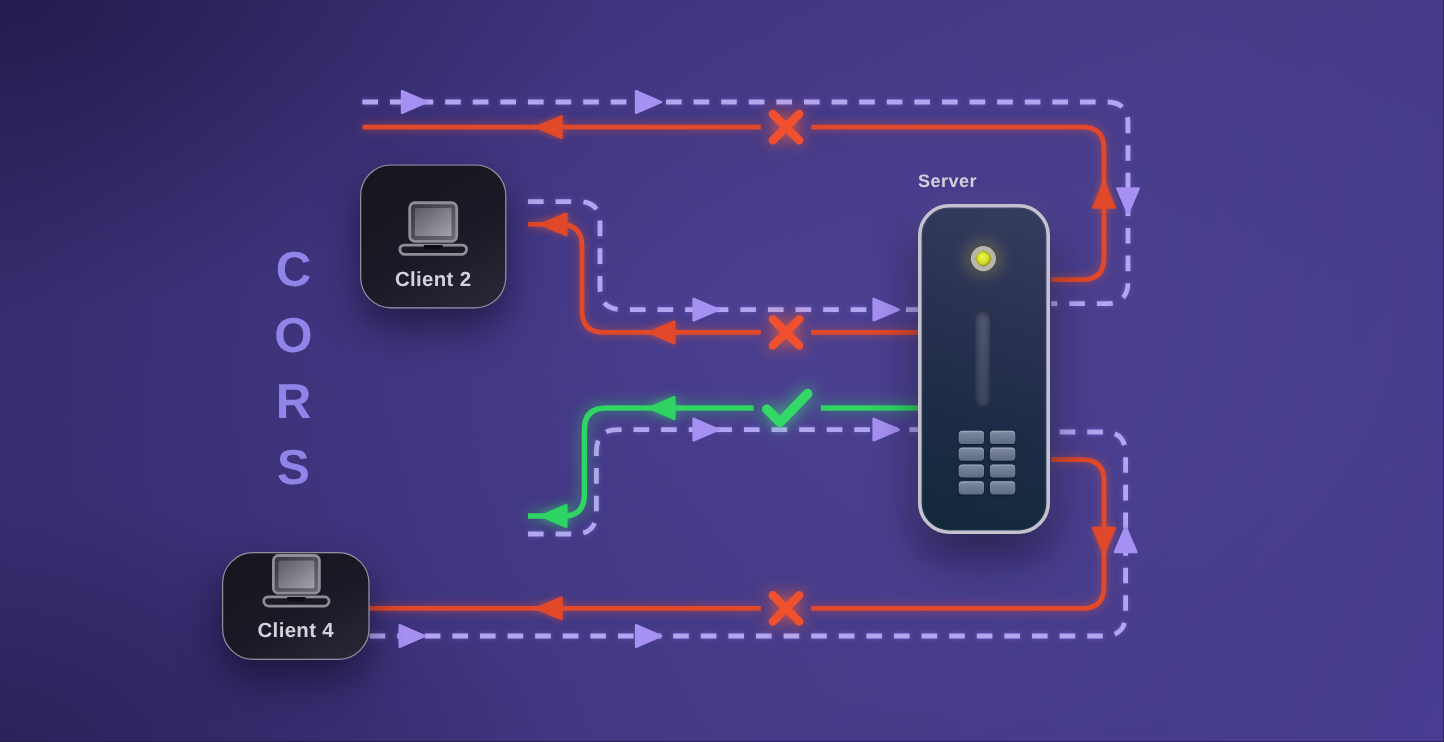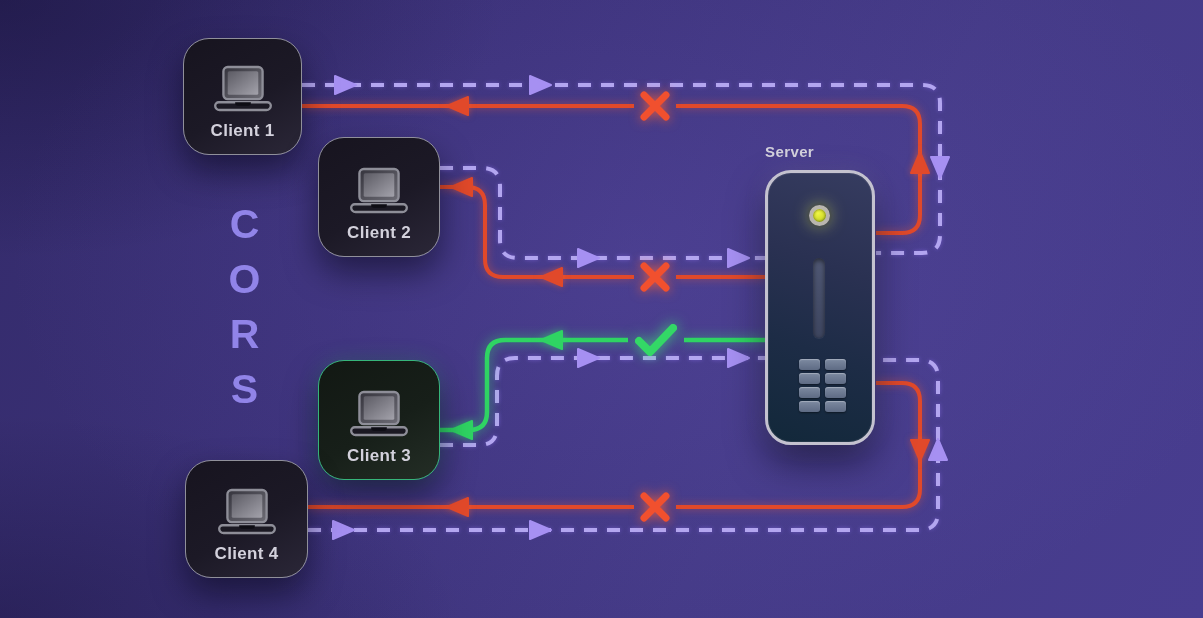--- a/index.html
+++ b/index.html
@@ -131,51 +131,33 @@
     <path class="check" d="M639 341 L650 352 L673 328"></path>
   </svg>
 
   <div class="cors-word">
     <div class="cors-letter">C</div>
     <div class="cors-letter">O</div>
     <div class="cors-letter">R</div>
     <div class="cors-letter">S</div>
   </div>
 
-  <div class="client-card" style="left:183px;top:38px;width:119px;height:117px;">
-    <svg class="laptop" viewBox="0 0 76 60" width="60" height="47">
-      <rect x="13" y="2.5" width="50" height="41" rx="5.5" fill="url(#gLid)" stroke="#8e8e98" stroke-width="3"></rect>
-      <rect x="18.5" y="8" width="39" height="30" rx="2" fill="url(#gScr)"></rect>
-      <path d="M7 47.5 H69 A4.5 4.5 0 0 1 73.5 52 A5.5 5.5 0 0 1 68 57.5 H8 A5.5 5.5 0 0 1 2.5 52 A4.5 4.5 0 0 1 7 47.5 Z" fill="#1b1923" stroke="#8e8e98" stroke-width="3"></path>
-      <path d="M28 47.5 h20 v1 a3.5 3.5 0 0 1 -3.5 3.5 h-13 a3.5 3.5 0 0 1 -3.5 -3.5 z" fill="#0e0d14"></path>
-    </svg>
-    <div class="client-label">Client 1</div>
-  </div>
 
-  <div class="client-card" style="left:318px;top:137px;width:122px;height:120px;align-items:center;">
+  <div class="client-card" style="left:300px;top:137px;width:122px;height:120px;align-items:center;">
     <svg class="laptop" viewBox="0 0 76 60" width="60" height="47">
       <rect x="13" y="2.5" width="50" height="41" rx="5.5" fill="url(#gLid)" stroke="#8e8e98" stroke-width="3"></rect>
       <rect x="18.5" y="8" width="39" height="30" rx="2" fill="url(#gScr)"></rect>
       <path d="M7 47.5 H69 A4.5 4.5 0 0 1 73.5 52 A5.5 5.5 0 0 1 68 57.5 H8 A5.5 5.5 0 0 1 2.5 52 A4.5 4.5 0 0 1 7 47.5 Z" fill="#1b1923" stroke="#8e8e98" stroke-width="3"></path>
       <path d="M28 47.5 h20 v1 a3.5 3.5 0 0 1 -3.5 3.5 h-13 a3.5 3.5 0 0 1 -3.5 -3.5 z" fill="#0e0d14"></path>
     </svg>
     <div class="client-label">Client 2</div>
   </div>
 
-  <div class="client-card allowed" style="left:318px;top:360px;width:122px;height:120px;">
-    <svg class="laptop" viewBox="0 0 76 60" width="60" height="47">
-      <rect x="13" y="2.5" width="50" height="41" rx="5.5" fill="url(#gLid)" stroke="#8e8e98" stroke-width="3"></rect>
-      <rect x="18.5" y="8" width="39" height="30" rx="2" fill="url(#gScr)"></rect>
-      <path d="M7 47.5 H69 A4.5 4.5 0 0 1 73.5 52 A5.5 5.5 0 0 1 68 57.5 H8 A5.5 5.5 0 0 1 2.5 52 A4.5 4.5 0 0 1 7 47.5 Z" fill="#1b1923" stroke="#8e8e98" stroke-width="3"></path>
-      <path d="M28 47.5 h20 v1 a3.5 3.5 0 0 1 -3.5 3.5 h-13 a3.5 3.5 0 0 1 -3.5 -3.5 z" fill="#0e0d14"></path>
-    </svg>
-    <div class="client-label">Client 3</div>
-  </div>
 
-  <div class="client-card" style="left:185px;top:460px;width:123px;height:118px;">
+  <div class="client-card" style="left:185px;top:460px;width:123px;height:90px;">
     <svg class="laptop" viewBox="0 0 76 60" width="60" height="47">
       <rect x="13" y="2.5" width="50" height="41" rx="5.5" fill="url(#gLid)" stroke="#8e8e98" stroke-width="3"></rect>
       <rect x="18.5" y="8" width="39" height="30" rx="2" fill="url(#gScr)"></rect>
       <path d="M7 47.5 H69 A4.5 4.5 0 0 1 73.5 52 A5.5 5.5 0 0 1 68 57.5 H8 A5.5 5.5 0 0 1 2.5 52 A4.5 4.5 0 0 1 7 47.5 Z" fill="#1b1923" stroke="#8e8e98" stroke-width="3"></path>
       <path d="M28 47.5 h20 v1 a3.5 3.5 0 0 1 -3.5 3.5 h-13 a3.5 3.5 0 0 1 -3.5 -3.5 z" fill="#0e0d14"></path>
     </svg>
     <div class="client-label">Client 4</div>
   </div>
 
   <div class="server-label">Server</div>

